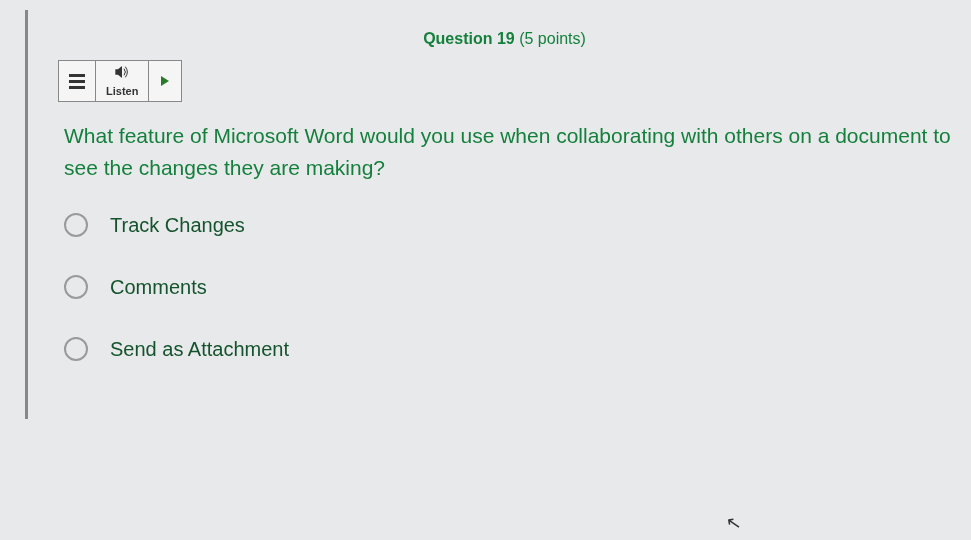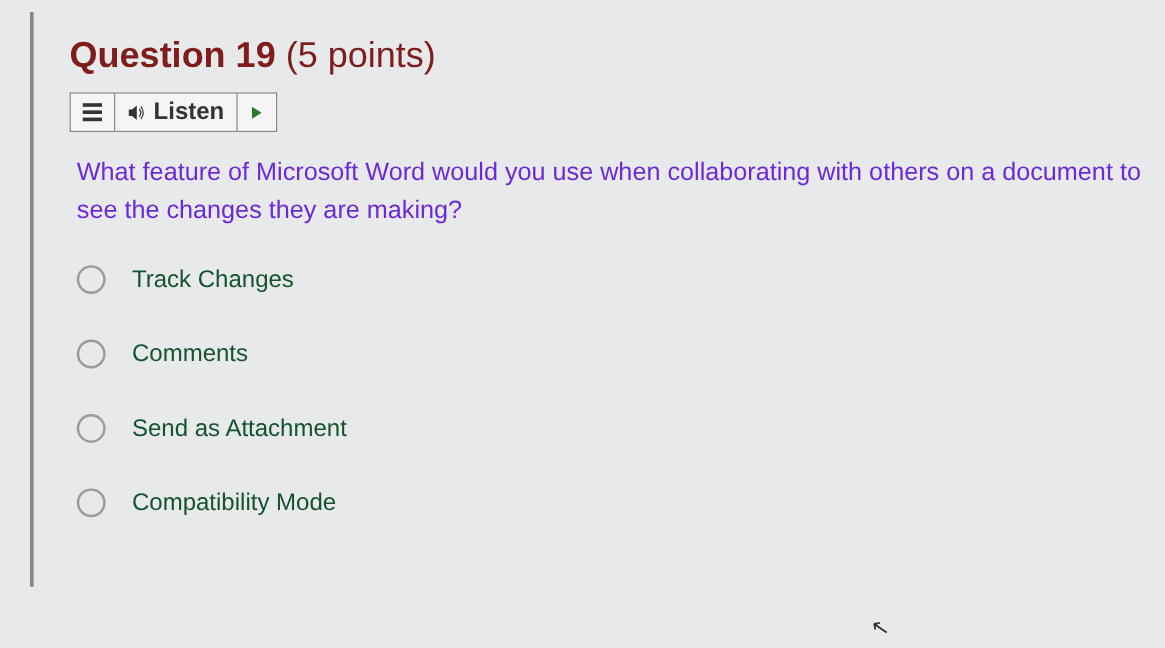--- a/index.html
+++ b/index.html
@@ -15,46 +15,48 @@
       overflow: hidden;
       position: relative;
     }
     .question-container {
       border-left: 3px solid #888;
       padding: 20px 20px 20px 30px;
       margin-left: 25px;
       margin-top: 10px;
     }
     .question-header {
-      font-size: 30px;
-      color: #7f1d1d;
+      font-size: 16px;
+      color: #15803d;
       margin-bottom: 12px;
+      text-align: center;
     }
     .question-number {
       font-weight: 700;
     }
     .points {
       font-weight: 400;
     }
     .listen-bar {
       display: inline-flex;
       border: 1px solid #888;
       background: #f5f5f5;
       margin-bottom: 18px;
     }
     .listen-cell {
       display: flex;
       align-items: center;
       justify-content: center;
       padding: 4px 10px;
       border-right: 1px solid #888;
-      font-size: 20px;
+      font-size: 11px;
       font-weight: 600;
       color: #333;
       gap: 6px;
+      flex-direction: column;
     }
     .listen-cell:last-child {
       border-right: none;
     }
     .hamburger {
       display: flex;
       flex-direction: column;
       gap: 3px;
     }
     .hamburger span {
@@ -68,21 +70,21 @@
       height: 14px;
       display: block;
     }
     .play-icon svg {
       width: 12px;
       height: 12px;
       display: block;
     }
     .question-text {
       font-size: 21px;
-      color: #6d28d9;
+      color: #15803d;
       line-height: 1.5;
       margin-bottom: 30px;
       padding-left: 6px;
     }
     .options {
       padding-left: 6px;
     }
     .option-row {
       display: flex;
       align-items: center;
@@ -156,20 +158,16 @@
       <span class="option-label">Track Changes</span>
     </div>
     <div class="option-row">
       <div class="radio-circle"></div>
       <span class="option-label">Comments</span>
     </div>
     <div class="option-row">
       <div class="radio-circle"></div>
       <span class="option-label">Send as Attachment</span>
     </div>
-    <div class="option-row">
-      <div class="radio-circle"></div>
-      <span class="option-label">Compatibility Mode</span>
-    </div>
   </div>
 </div>
 
 <div class="cursor">↖</div>
 
 </body></html>

